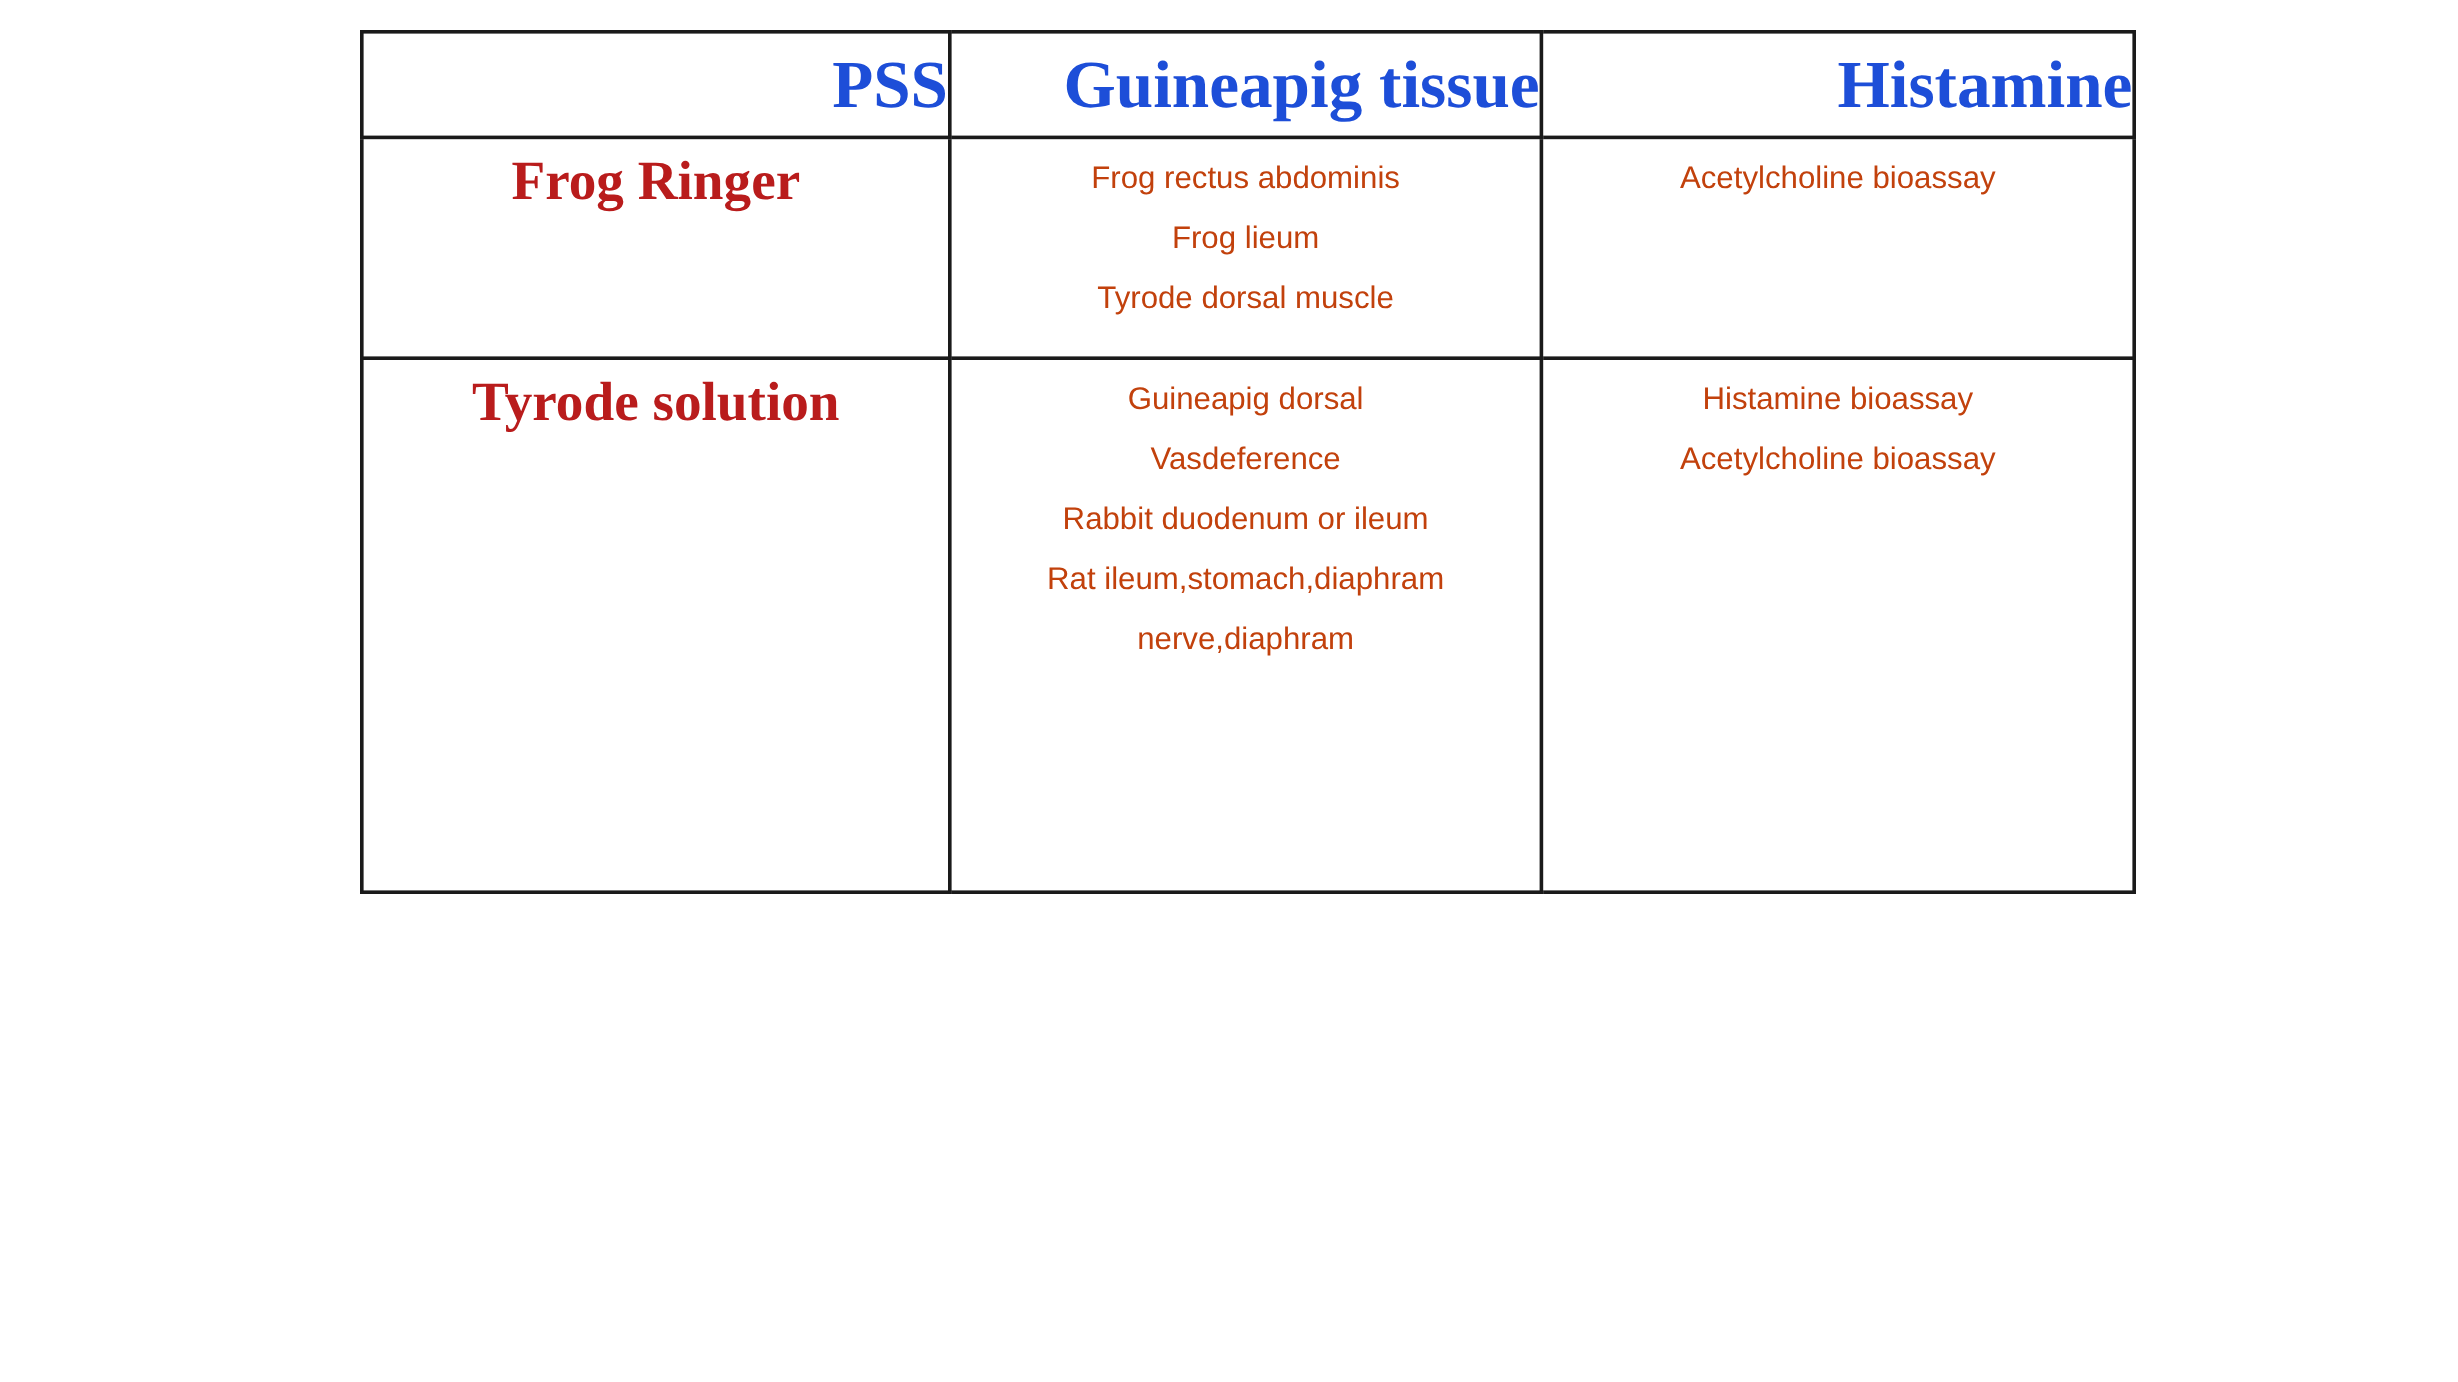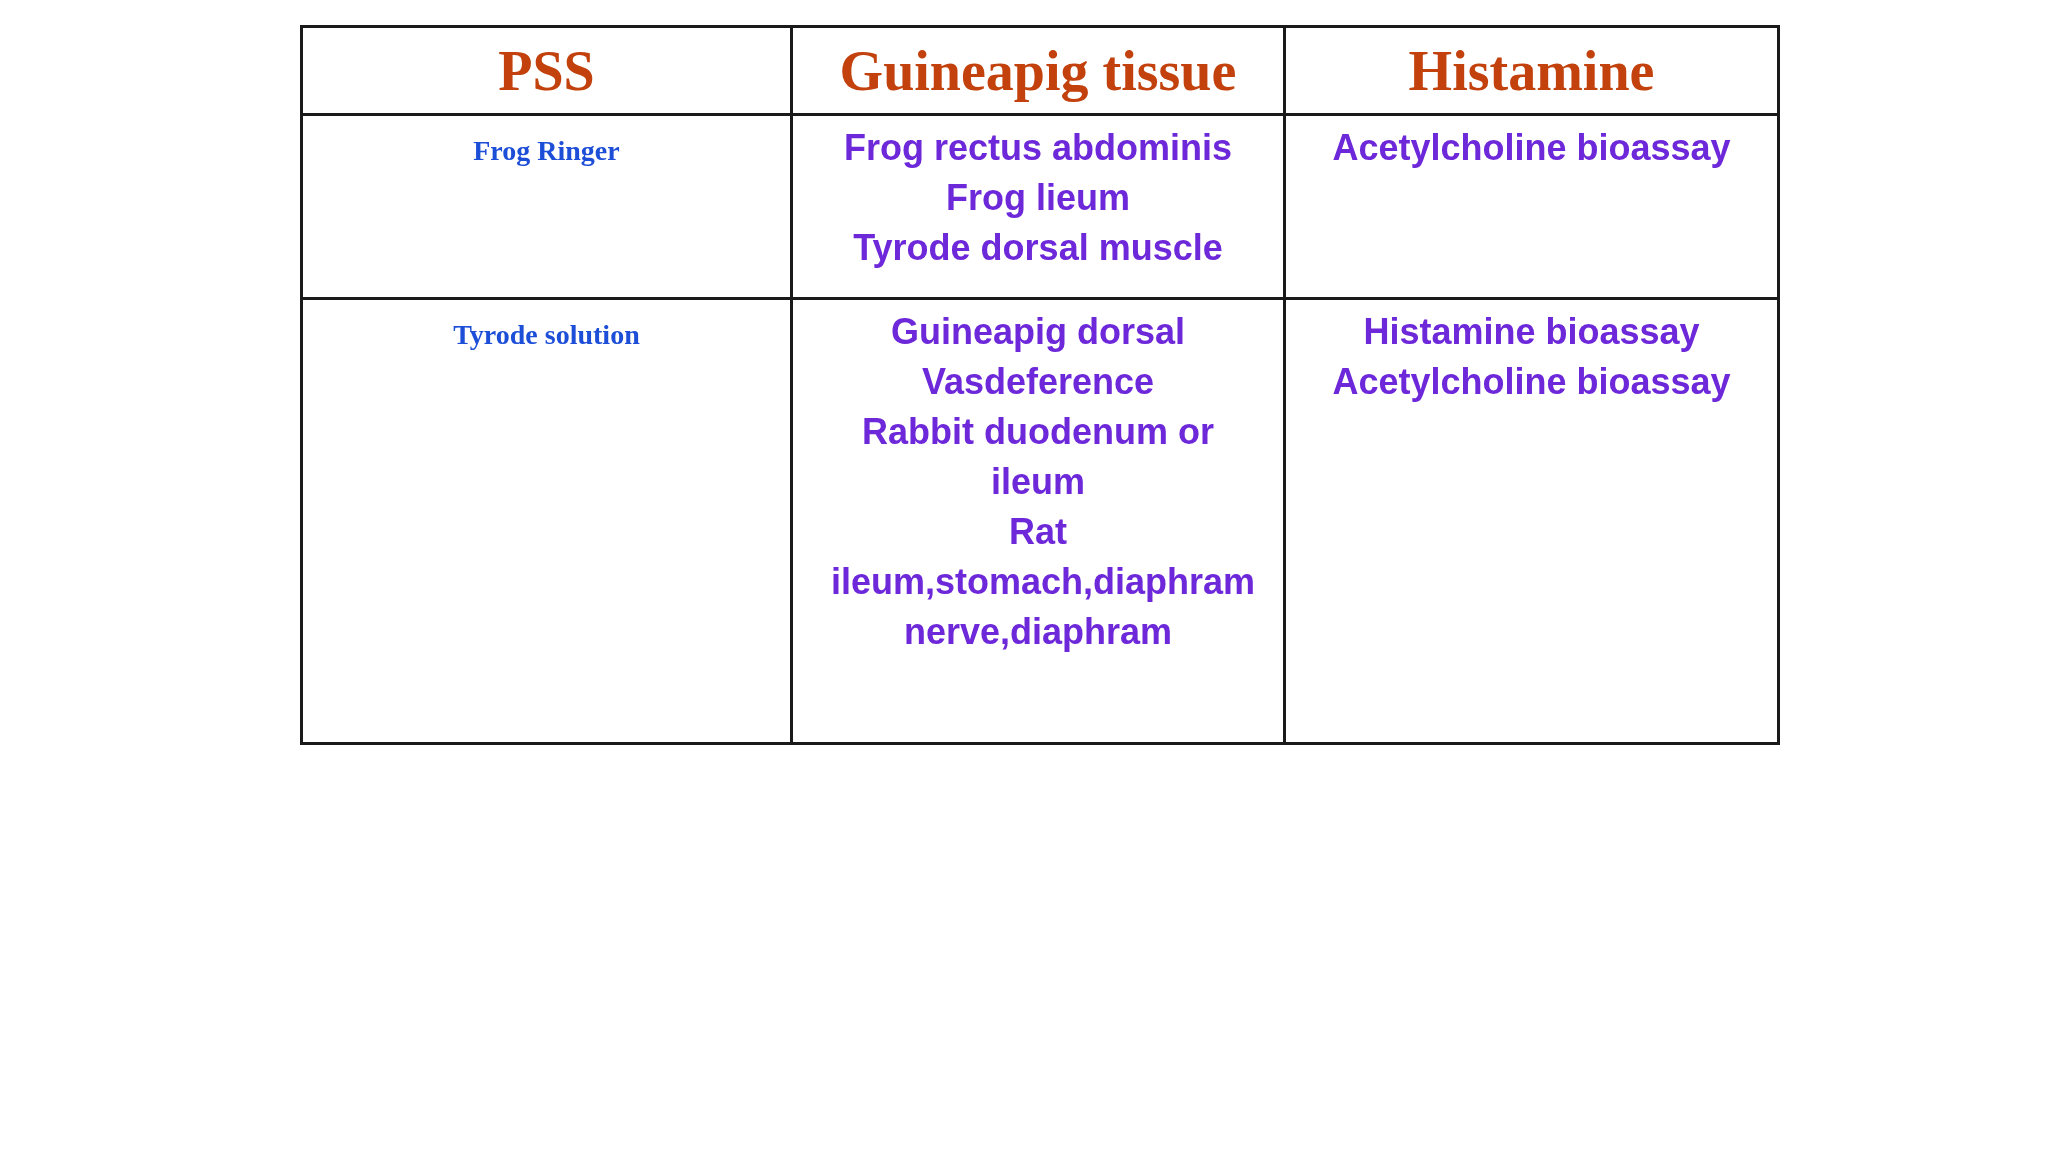--- a/index.html
+++ b/index.html
@@ -27,50 +27,49 @@
   }
   table.pss-table th,
   table.pss-table td {
     border: 3px solid #1a1a1a;
     background: #ffffff;
     overflow: hidden;
   }
   tr.header-row th {
     height: 85px;
     vertical-align: middle;
-    text-align: center;
+    text-align: right;
     font-family: "Liberation Serif", serif;
     font-weight: bold;
     font-size: 56px;
     line-height: 1;
     padding: 0;
-    color: #c2410c;
+    color: #1d4ed8;
   }
   tr.body-row td {
     vertical-align: top;
     text-align: center;
   }
   tr.row-frog-ringer td { height: 171px; }
   tr.row-tyrode td { height: 432px; text-align: center; }
   td.pss-cell {
     font-family: "Liberation Serif", serif;
     font-weight: bold;
-    font-size: 28px;
+    font-size: 46px;
     line-height: 50px;
     padding: 10px 20px 0 20px;
-    color: #1d4ed8;
+    color: #b91c1c;
   }
   td.tissue-cell,
   td.exp-cell {
     font-family: "Liberation Sans", sans-serif;
-    font-size: 36px;
+    font-size: 26px;
     line-height: 50px;
     padding: 7px 38px 0 38px;
-    color: #6d28d9;
-    font-weight: bold;
+    color: #c2410c;
   }
   .line {
     display: block;
   }
 </style>
 </head>
 <body>
 
 <div class="page">
   <table class="pss-table">

